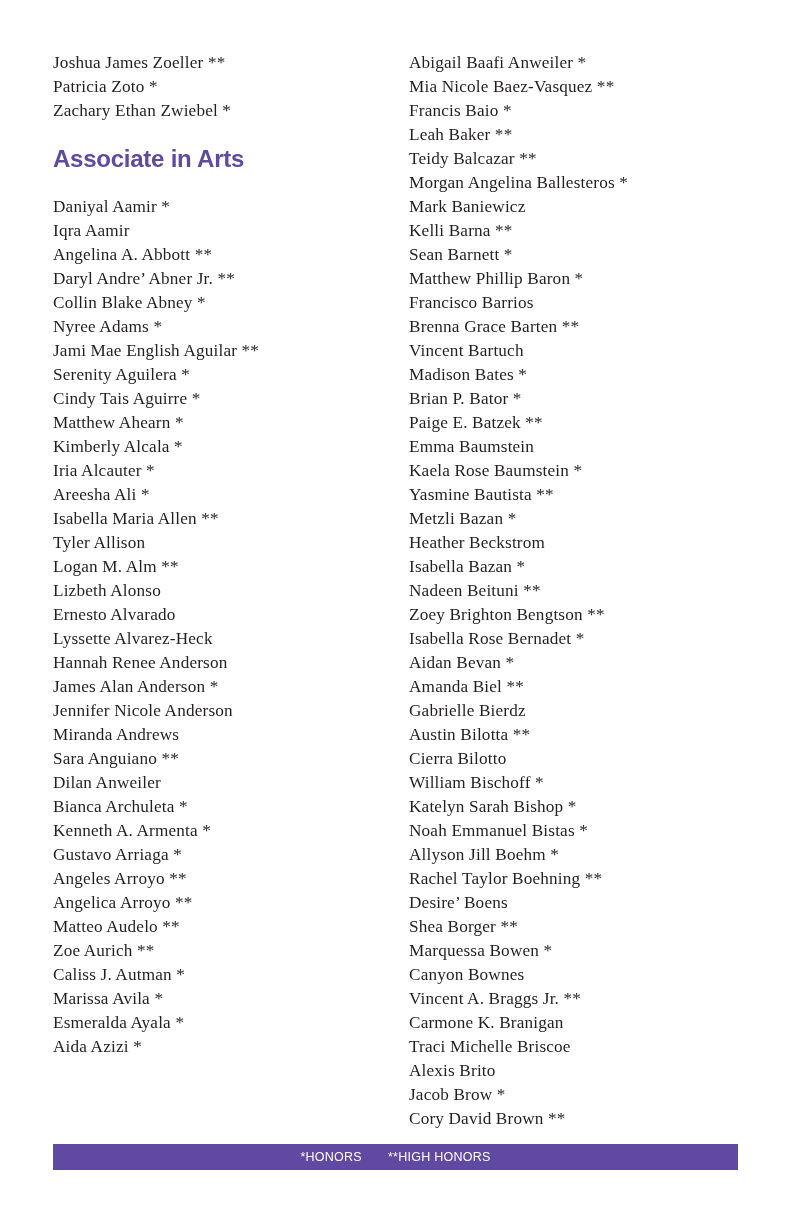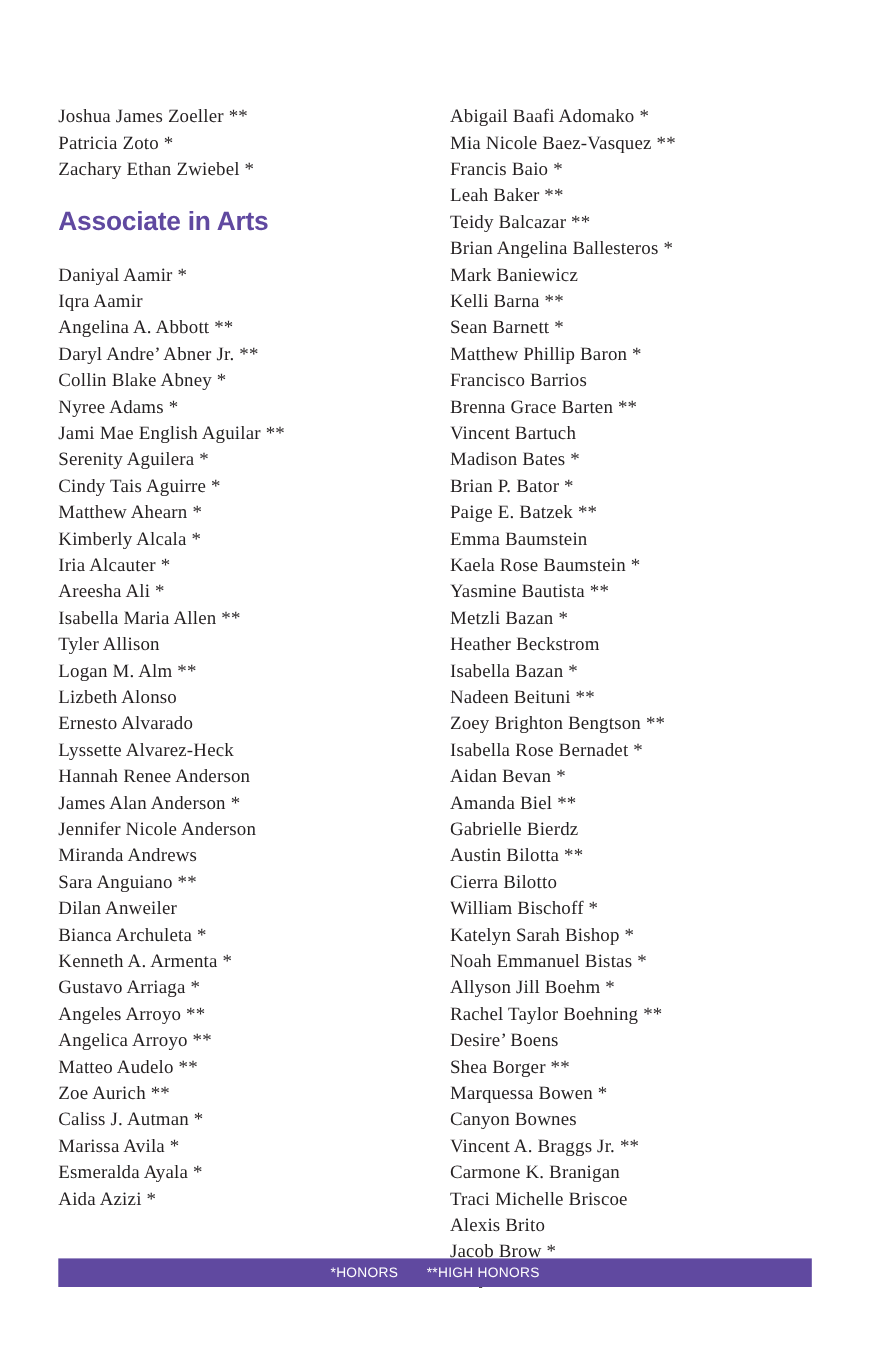--- a/index.html
+++ b/index.html
@@ -28,21 +28,20 @@
     position: absolute;
     left: 53px;
     top: 51px;
     width: 686px;
   }
 
   .col {
     position: absolute;
     top: 0;
     width: 330px;
-    margin-top: 43px;
   }
   .col-left  { left: 0; }
   .col-right { left: 356px; }
 
   .name-line {
     font-size: 17.2px;
     line-height: 24px;
     color: #231f20;
     white-space: nowrap;
     letter-spacing: 0.01em;
@@ -145,26 +144,26 @@
           <div class="name-line">Zoe Aurich **</div>
           <div class="name-line">Caliss J. Autman *</div>
           <div class="name-line">Marissa Avila *</div>
           <div class="name-line">Esmeralda Ayala *</div>
           <div class="name-line">Aida Azizi *</div>
         </div>
     </div>
 
     <div class="col col-right">
       <div id="right-names">
-          <div class="name-line">Abigail Baafi Adomako *</div>
+          <div class="name-line">Abigail Baafi Anweiler *</div>
           <div class="name-line">Mia Nicole Baez-Vasquez **</div>
           <div class="name-line">Francis Baio *</div>
           <div class="name-line">Leah Baker **</div>
           <div class="name-line">Teidy Balcazar **</div>
-          <div class="name-line">Brian Angelina Ballesteros *</div>
+          <div class="name-line">Morgan Angelina Ballesteros *</div>
           <div class="name-line">Mark Baniewicz</div>
           <div class="name-line">Kelli Barna **</div>
           <div class="name-line">Sean Barnett *</div>
           <div class="name-line">Matthew Phillip Baron *</div>
           <div class="name-line">Francisco Barrios</div>
           <div class="name-line">Brenna Grace Barten **</div>
           <div class="name-line">Vincent Bartuch</div>
           <div class="name-line">Madison Bates *</div>
           <div class="name-line">Brian P. Bator *</div>
           <div class="name-line">Paige E. Batzek **</div>

